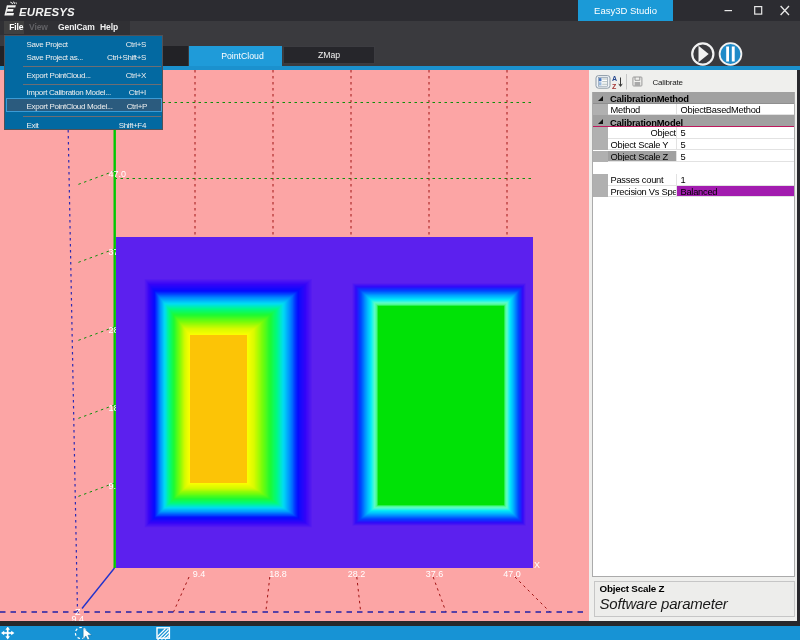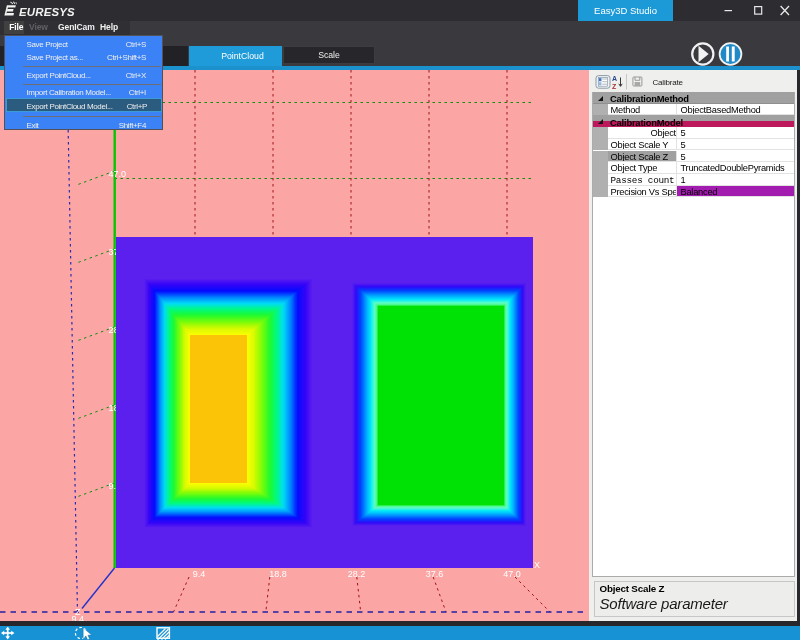--- a/index.html
+++ b/index.html
@@ -41,21 +41,21 @@
 <div class="abs" style="left:4px;top:21px;width:19.5px;height:13px;background:#404040;
      color:#fff;font-size:8.5px;font-weight:bold;text-align:right;line-height:13px;letter-spacing:-0.1px;">File</div>
 <div class="abs" style="left:29px;top:21px;color:#616165;font-size:8.5px;font-weight:bold;line-height:13px;letter-spacing:-0.1px;">View</div>
 <div class="abs" style="left:58px;top:21px;color:#f0f0f0;font-size:8.5px;font-weight:bold;line-height:13px;letter-spacing:-0.1px;">GenICam</div>
 <div class="abs" style="left:100px;top:21px;color:#f0f0f0;font-size:8.5px;font-weight:bold;line-height:13px;letter-spacing:-0.1px;">Help</div>
 
 <div class="abs" style="left:189px;top:46px;width:93px;height:24px;background:#1f9bd9;
      color:#fff;font-size:8.7px;text-align:center;line-height:20px;text-indent:14px;">PointCloud</div>
 <div class="abs" style="left:283px;top:46px;width:92px;height:18px;background:#26262b;
      border:1px solid #3c3c41;box-sizing:border-box;color:#f0f0f0;
-     text-align:center;line-height:16px;font-size:8.7px;">Scale</div>
+     text-align:center;line-height:16px;font-size:8.7px;">ZMap</div>
 
 <svg class="abs" style="left:685px;top:38px;" width="62" height="32" viewBox="0 0 62 32">
   <circle cx="17.8" cy="16" r="10.6" fill="none" stroke="#f2f2f2" stroke-width="2.2"></circle>
   <path d="M13.5 7.8 L13.5 24.2 L23.7 16 Z" fill="#f2f2f2"></path>
   <circle cx="45.5" cy="16" r="10.9" fill="#1e8ac8" stroke="#f2f2f2" stroke-width="1.8"></circle>
   <rect x="41.2" y="8.5" width="2.8" height="15" fill="#fff"></rect>
   <rect x="46.8" y="8.5" width="2.9" height="15" fill="#fff"></rect>
 </svg>
 
 <div class="abs" style="left:0;top:66px;width:800px;height:4px;background:#1b91ce;"></div>
@@ -249,21 +249,21 @@
           <div style="position:absolute;left:3px;top:1.2px;white-space:nowrap;">Method</div>
         </div>
         <div style="position:absolute;left:84px;top:0;right:0;height:100%;background:#fff;border-bottom:1px solid #e2e2e2;box-sizing:border-box;overflow:hidden;">
           <div style="position:absolute;left:3.5px;top:1.2px;white-space:nowrap;">ObjectBasedMethod</div>
         </div>
       </div>
       <div style="position:absolute;left:0;top:0.0px;width:100%;height:11.7px;background:#a0a0a0;border-bottom:1px solid #8f8f8f;box-sizing:border-box;">
         <div style="position:absolute;left:5px;top:4px;width:0;height:0;border-left:5px solid transparent;border-bottom:5px solid #111;"></div>
         <div style="position:absolute;left:17px;top:1.2px;font-weight:bold;color:#000;font-size:9.4px;letter-spacing:-0.2px;">CalibrationMethod</div>
       </div>
-      <div style="position:absolute;left:0;top:23.4px;width:100%;height:11.7px;background:#a0a0a0;border-bottom:6px solid #be185d;box-sizing:border-box;">
+      <div style="position:absolute;left:0;top:23.4px;width:100%;height:11.7px;background:#a0a0a0;border-bottom:1px solid #be185d;box-sizing:border-box;">
         <div style="position:absolute;left:5px;top:4px;width:0;height:0;border-left:5px solid transparent;border-bottom:5px solid #111;"></div>
         <div style="position:absolute;left:17px;top:1.2px;font-weight:bold;color:#000;font-size:9.4px;letter-spacing:-0.2px;">CalibrationModel</div>
       </div>
       <div style="position:absolute;left:0;top:35.1px;width:100%;height:11.7px;box-sizing:border-box;">
         <div style="position:absolute;left:0;top:0;width:14.5px;height:100%;background:#b0b0b0;"></div>
         <div style="position:absolute;left:14.5px;top:0;width:69.5px;height:100%;background:#ffffff;border-bottom:1px solid #e2e2e2;border-right:1px solid #e2e2e2;box-sizing:border-box;overflow:hidden;">
           <div style="position:absolute;left:3px;top:1.2px;white-space:nowrap;margin-left:40px;">Object Scale X</div>
         </div>
         <div style="position:absolute;left:84px;top:0;right:0;height:100%;background:#fff;border-bottom:1px solid #e2e2e2;box-sizing:border-box;overflow:hidden;">
           <div style="position:absolute;left:3.5px;top:1.2px;white-space:nowrap;">5</div>
@@ -280,32 +280,23 @@
       </div>
       <div style="position:absolute;left:0;top:58.5px;width:100%;height:11.7px;box-sizing:border-box;">
         <div style="position:absolute;left:0;top:0;width:14.5px;height:100%;background:#b0b0b0;"></div>
         <div style="position:absolute;left:14.5px;top:0;width:69.5px;height:100%;background:#a0a0a0;border-bottom:1px solid #e2e2e2;border-right:1px solid #e2e2e2;box-sizing:border-box;overflow:hidden;">
           <div style="position:absolute;left:3px;top:1.2px;white-space:nowrap;">Object Scale Z</div>
         </div>
         <div style="position:absolute;left:84px;top:0;right:0;height:100%;background:#fff;border-bottom:1px solid #e2e2e2;box-sizing:border-box;overflow:hidden;">
           <div style="position:absolute;left:3.5px;top:1.2px;white-space:nowrap;">5</div>
         </div>
       </div>
-      <div style="position:absolute;left:0;top:70.2px;width:100%;height:11.7px;box-sizing:border-box;">
-        <div style="position:absolute;left:0;top:0;width:14.5px;height:100%;background:#b0b0b0;"></div>
-        <div style="position:absolute;left:14.5px;top:0;width:69.5px;height:100%;background:#ffffff;border-bottom:1px solid #e2e2e2;border-right:1px solid #e2e2e2;box-sizing:border-box;overflow:hidden;">
-          <div style="position:absolute;left:3px;top:1.2px;white-space:nowrap;">Object Type</div>
-        </div>
-        <div style="position:absolute;left:84px;top:0;right:0;height:100%;background:#fff;border-bottom:1px solid #e2e2e2;box-sizing:border-box;overflow:hidden;">
-          <div style="position:absolute;left:3.5px;top:1.2px;white-space:nowrap;">TruncatedDoublePyramids</div>
-        </div>
-      </div>
       <div style="position:absolute;left:0;top:81.9px;width:100%;height:11.7px;box-sizing:border-box;">
         <div style="position:absolute;left:0;top:0;width:14.5px;height:100%;background:#b0b0b0;"></div>
-        <div style="position:absolute;left:14.5px;top:0;width:69.5px;height:100%;background:#ffffff;border-bottom:1px solid #e2e2e2;border-right:1px solid #e2e2e2;box-sizing:border-box;overflow:hidden;font-family:Liberation Mono, monospace;">
+        <div style="position:absolute;left:14.5px;top:0;width:69.5px;height:100%;background:#ffffff;border-bottom:1px solid #e2e2e2;border-right:1px solid #e2e2e2;box-sizing:border-box;overflow:hidden;">
           <div style="position:absolute;left:3px;top:1.2px;white-space:nowrap;">Passes count</div>
         </div>
         <div style="position:absolute;left:84px;top:0;right:0;height:100%;background:#fff;border-bottom:1px solid #e2e2e2;box-sizing:border-box;overflow:hidden;">
           <div style="position:absolute;left:3.5px;top:1.2px;white-space:nowrap;">1</div>
         </div>
       </div>
       <div style="position:absolute;left:0;top:93.6px;width:100%;height:11.7px;box-sizing:border-box;">
         <div style="position:absolute;left:0;top:0;width:14.5px;height:100%;background:#b0b0b0;"></div>
         <div style="position:absolute;left:14.5px;top:0;width:69.5px;height:100%;background:#ffffff;border-bottom:1px solid #e2e2e2;border-right:1px solid #e2e2e2;box-sizing:border-box;overflow:hidden;">
           <div style="position:absolute;left:3px;top:1.2px;white-space:nowrap;">Precision Vs Speed</div>
@@ -346,21 +337,21 @@
       <g stroke="#fff" stroke-width="1.1">
         <line x1="157.5" y1="9.5" x2="165.5" y2="1.5"></line>
         <line x1="157.5" y1="13" x2="168.5" y2="2"></line>
         <line x1="161.5" y1="12.5" x2="169" y2="5"></line>
         <line x1="165" y1="12.5" x2="169" y2="8.5"></line>
       </g>
     </g>
   </svg>
 </div>
 
-<div class="abs" style="left:4px;top:35px;width:159px;height:95px;background:#3b82f6;
+<div class="abs" style="left:4px;top:35px;width:159px;height:95px;background:#0369a1;
      border:1px solid #515157;box-sizing:border-box;z-index:50;font-size:8px;letter-spacing:-0.35px;color:#eeeeee;line-height:9px;">
   <div style="position:absolute;left:21.5px;top:4px;">Save Project</div>
   <div style="position:absolute;right:16px;top:4px;">Ctrl+S</div>
   <div style="position:absolute;left:21.5px;top:17px;">Save Project as...</div>
   <div style="position:absolute;right:16px;top:17px;">Ctrl+Shift+S</div>
   <div style="position:absolute;left:18px;right:1px;top:30.2px;height:1px;background:#6e6e73;"></div>
   <div style="position:absolute;left:21.5px;top:35px;">Export PointCloud...</div>
   <div style="position:absolute;right:16px;top:35px;">Ctrl+X</div>
   <div style="position:absolute;left:18px;right:1px;top:47.7px;height:1px;background:#6e6e73;"></div>
   <div style="position:absolute;left:21.5px;top:52px;">Import Calibration Model...</div>

